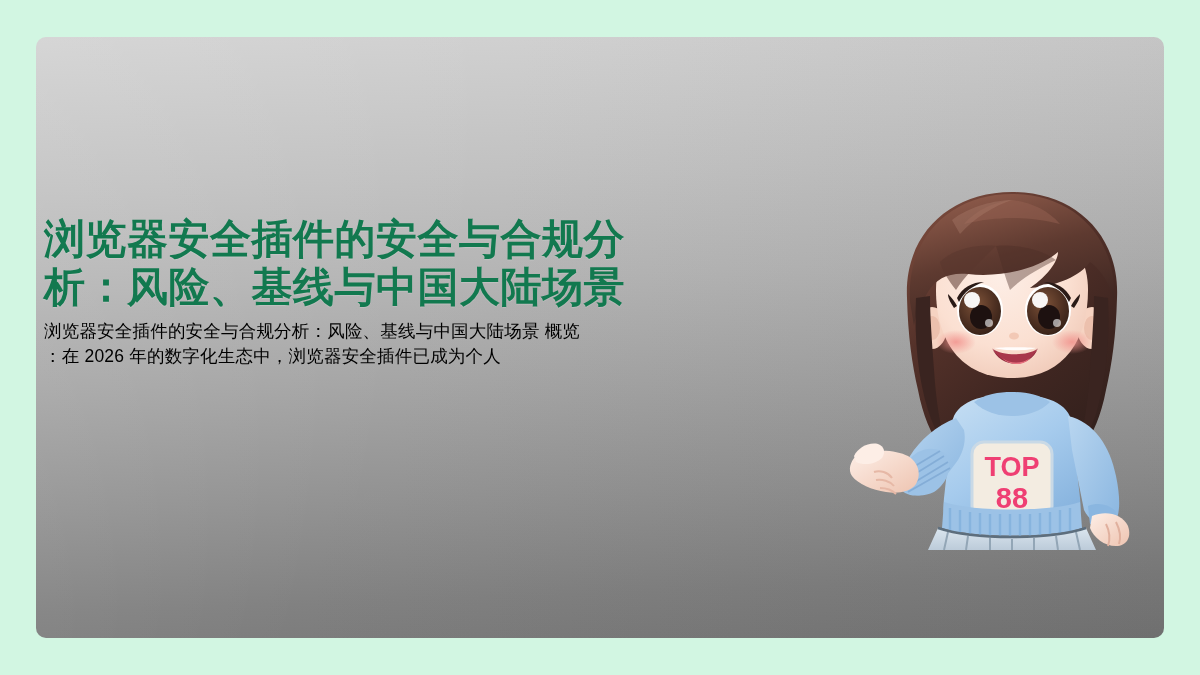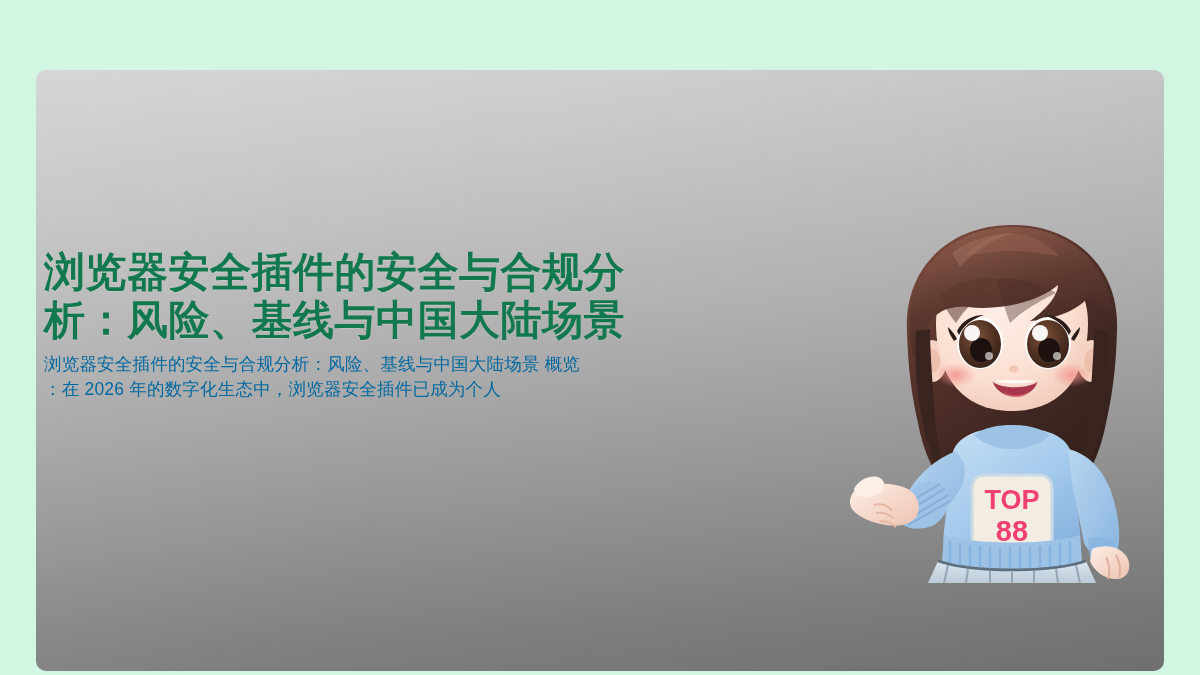--- a/index.html
+++ b/index.html
@@ -13,21 +13,20 @@
     background: #d2f6e2;
     font-family: "Liberation Sans", "DejaVu Sans", sans-serif;
   }
 
   
   #slide {
     position: relative;
     width: 1200px;
     height: 554px;
     background: #d2f6e2;
-    margin-top: 33px;
   }
 
   #panel {
     position: absolute;
     left: 36px;
     top: 37px;
     width: 1128px;
     height: 601px;
     border-radius: 10px;
     overflow: hidden;
@@ -63,21 +62,21 @@
     color: #12794f;
     font-weight: bold;
     font-size: 41px;
     line-height: 48px;
     letter-spacing: 0.5px;
     text-shadow: 0 1px 1px rgba(255,255,255,0.18);
     white-space: pre-wrap;
   }
   #subtitle {
     margin: 8px 0 0 0;
-    color: #0369a1;
+    color: #000000;
     font-size: 17.5px;
     line-height: 25px;
     letter-spacing: 0.2px;
     white-space: pre-wrap;
   }
 
   
   #character {
     position: absolute;
     left: 844px;

